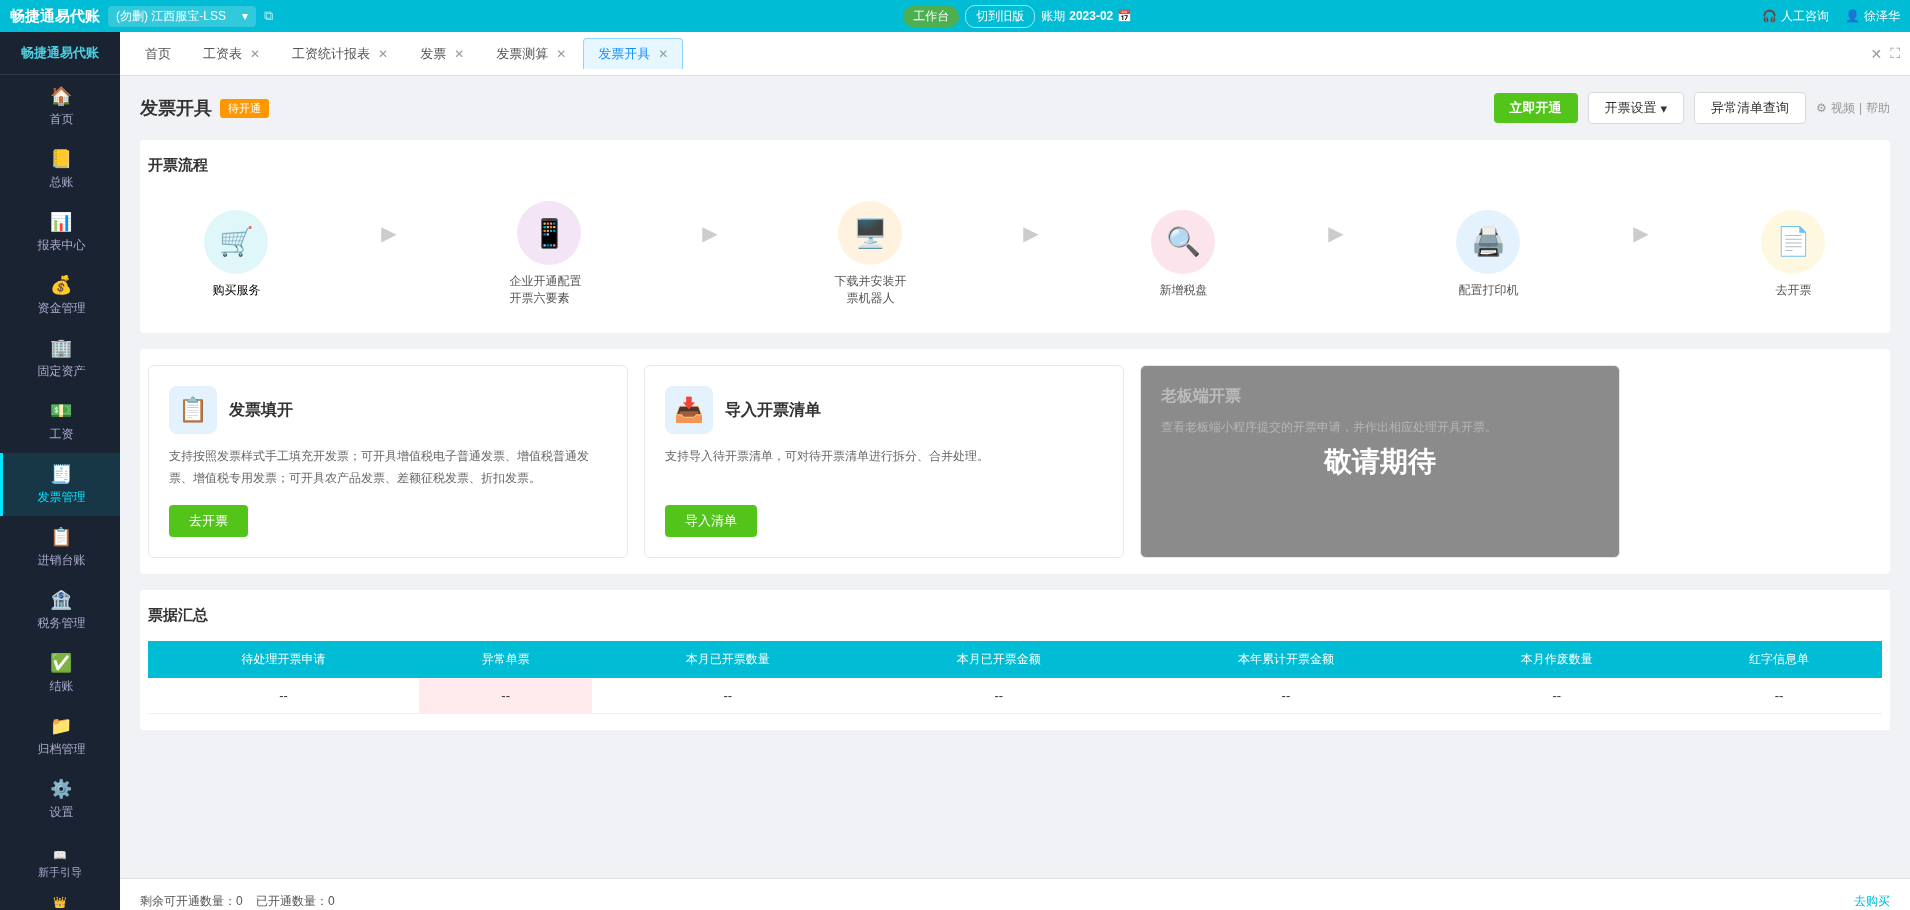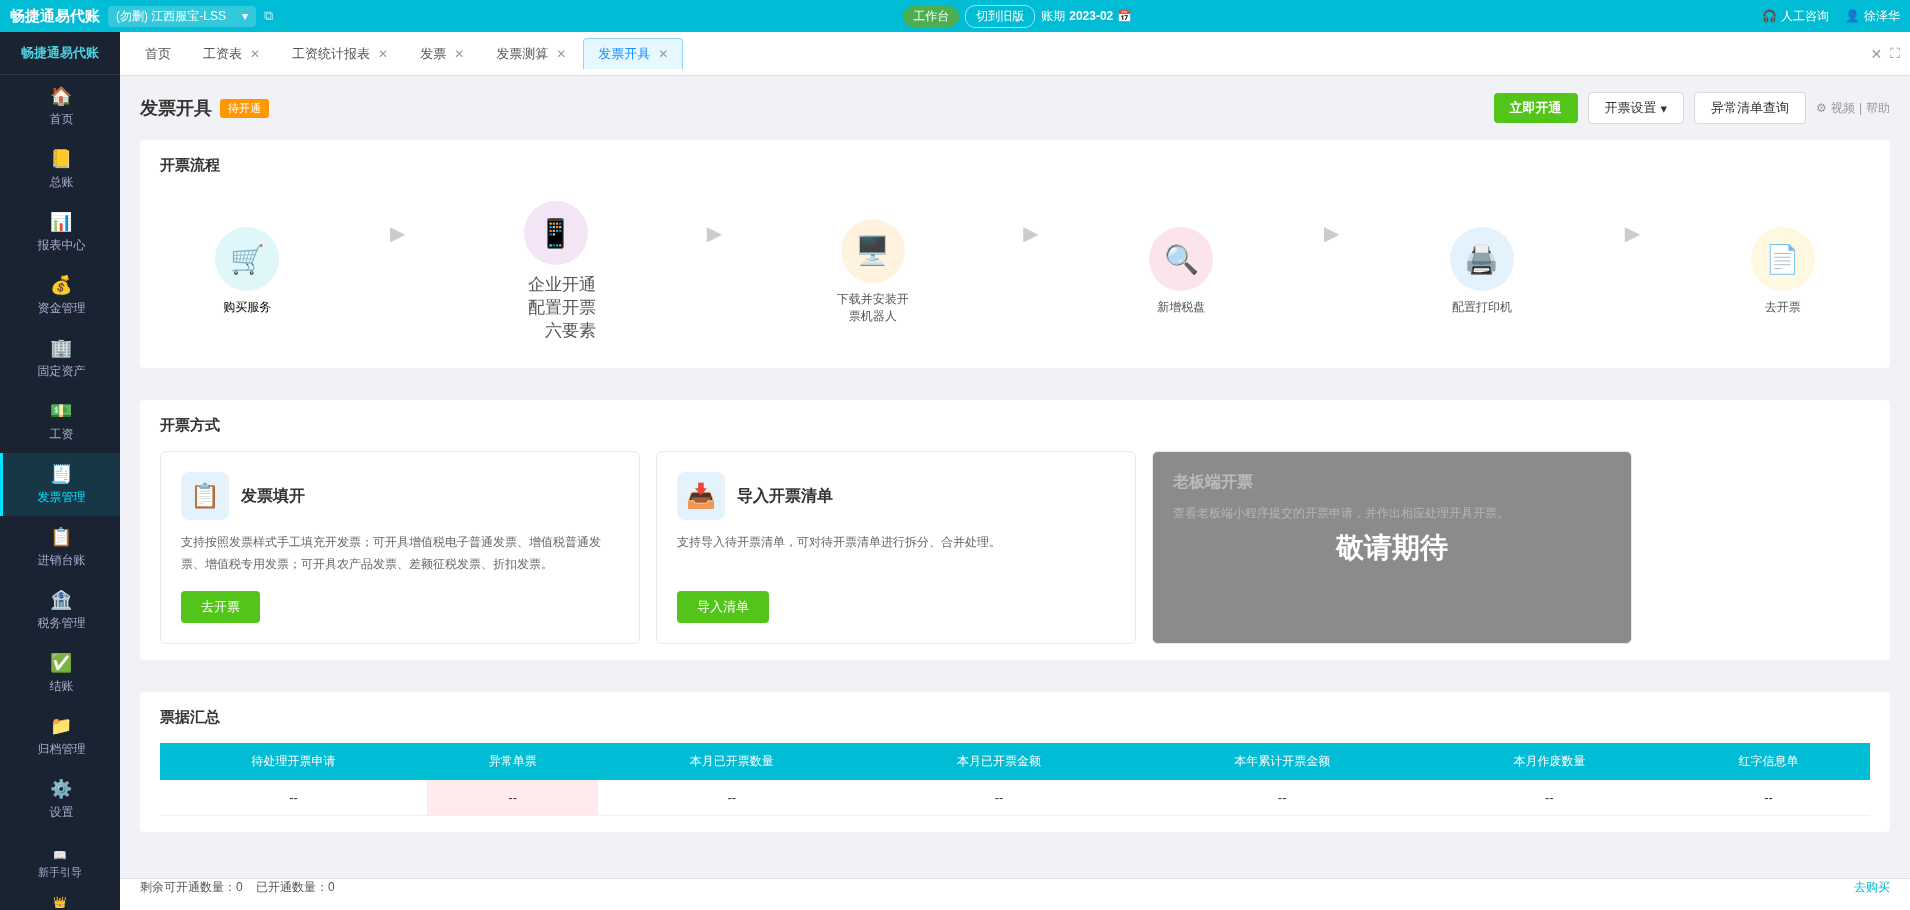--- a/index.html
+++ b/index.html
@@ -50,21 +50,21 @@
     .page-header { display: flex; align-items: center; justify-content: space-between; margin-bottom: 16px; }
     .page-title-area { display: flex; align-items: center; gap: 8px; }
     .page-title { font-size: 18px; font-weight: bold; color: #333; }
     .status-badge { background: #ff9800; color: white; font-size: 11px; padding: 2px 8px; border-radius: 3px; }
     .page-header-right { display: flex; align-items: center; gap: 10px; }
     .btn-primary { background: #52c41a; border: none; color: white; padding: 6px 16px; border-radius: 4px; cursor: pointer; font-size: 13px; font-weight: bold; }
     .btn-outline { background: white; border: 1px solid #d9d9d9; color: #333; padding: 6px 16px; border-radius: 4px; cursor: pointer; font-size: 13px; display: flex; align-items: center; gap: 4px; }
     .view-info { font-size: 12px; color: #999; display: flex; align-items: center; gap: 4px; }
 
     
-    .section { background: white; border-radius: 4px; padding: 16px 20px; margin-bottom: 32px; }
+    .section { background: white; border-radius: 4px; padding: 16px 8px; margin-bottom: 16px; }
     .section-title { font-size: 15px; font-weight: bold; color: #333; margin-bottom: 16px; }
 
     
     .process-flow { display: flex; align-items: center; justify-content: space-around; padding: 10px 0; }
 
     
     .method-cards { display: flex; gap: 16px; }
     .method-card { flex: 1; border: 1px solid #e8e8e8; border-radius: 6px; padding: 20px; display: flex; flex-direction: column; position: relative; max-width: 480px; }
     .method-card-header { display: flex; align-items: center; gap: 12px; margin-bottom: 12px; }
     .method-card-icon { width: 48px; height: 48px; border-radius: 8px; display: flex; align-items: center; justify-content: center; font-size: 24px; }
@@ -81,21 +81,21 @@
     .old-terminal-overlay { position: absolute; inset: 0; display: flex; align-items: center; justify-content: center; background: rgba(120,120,120,0.5); }
     .old-terminal-overlay-text { font-size: 28px; color: white; font-weight: bold; text-align: center; }
 
     
     .summary-table { width: 100%; border-collapse: collapse; }
     .summary-table th { background: #00bcd4; color: white; padding: 10px 8px; text-align: center; font-size: 12px; font-weight: normal; }
     .summary-table td { padding: 10px 8px; text-align: center; font-size: 13px; color: #333; border-bottom: 1px solid #f0f0f0; }
     .highlight-cell { background: #ffebee !important; }
 
     
-    .bottom-bar { height: 32px; background: white; border-top: 1px solid #e0e0e0; display: flex; align-items: flex-start; padding: 0 20px; gap: 20px; font-size: 12px; color: #555; flex-shrink: 0; justify-content: space-between; }
+    .bottom-bar { height: 32px; background: white; border-top: 1px solid #e0e0e0; display: flex; align-items: flex-end; padding: 0 20px; gap: 20px; font-size: 12px; color: #555; flex-shrink: 0; justify-content: space-between; }
     .bottom-bar-right { color: #00bcd4; cursor: pointer; }
   </style>
 </head>
 <body>
 
 <div class="top-bar">
   <div class="top-bar-left">
     <span style="color:white;font-size:15px;font-weight:bold;">畅捷通易代账</span>
     <div class="top-bar-company">
       <span>(勿删) 江西服宝-LSS</span>
@@ -251,21 +251,21 @@
       <div class="section">
         <div class="section-title">开票流程</div>
         <div class="process-flow" id="process-flow-container">
             <div style="display: flex; flex-direction: column; align-items: center; gap: 8px; cursor: pointer;">
               <div style="width: 64px; height: 64px; border-radius: 50%; display: flex; align-items: center; justify-content: center; font-size: 28px; background: rgb(224, 247, 250);">🛒</div>
               <span style="font-size: 12px; color: #000000; text-align: center; max-width: 80px;">购买服务</span>
             </div>
             <span style="color: rgb(204, 204, 204); font-size: 20px; align-self: flex-start; margin-top: 20px;">▶</span>
             <div style="display: flex; flex-direction: column; align-items: center; gap: 8px; cursor: pointer;">
               <div style="width: 64px; height: 64px; border-radius: 50%; display: flex; align-items: center; justify-content: center; font-size: 28px; background: rgb(243, 229, 245);">📱</div>
-              <span style="font-size: 17px; color: rgb(85, 85, 85); text-align: right; max-width: 80px;">企业开通配置开票六要素</span>
+              <span style="font-size: 12px; color: rgb(85, 85, 85); text-align: left; max-width: 80px;">企业开通配置开票六要素</span>
             </div>
             <span style="color: rgb(204, 204, 204); font-size: 20px; align-self: flex-start; margin-top: 20px;">▶</span>
             <div style="display: flex; flex-direction: column; align-items: center; gap: 8px; cursor: pointer;">
               <div style="width: 64px; height: 64px; border-radius: 50%; display: flex; align-items: center; justify-content: center; font-size: 28px; background: rgb(255, 243, 224);">🖥️</div>
               <span style="font-size: 12px; color: rgb(85, 85, 85); text-align: center; max-width: 80px;">下载并安装开票机器人</span>
             </div>
             <span style="color: rgb(204, 204, 204); font-size: 20px; align-self: flex-start; margin-top: 20px;">▶</span>
             <div style="display: flex; flex-direction: column; align-items: center; gap: 8px; cursor: pointer;">
               <div style="width: 64px; height: 64px; border-radius: 50%; display: flex; align-items: center; justify-content: center; font-size: 28px; background: rgb(252, 228, 236);">🔍</div>
               <span style="font-size: 12px; color: rgb(85, 85, 85); text-align: center; max-width: 80px;">新增税盘</span>
@@ -277,21 +277,20 @@
             </div>
             <span style="color: rgb(204, 204, 204); font-size: 20px; align-self: flex-start; margin-top: 20px;">▶</span>
             <div style="display: flex; flex-direction: column; align-items: center; gap: 8px; cursor: pointer;">
               <div style="width: 64px; height: 64px; border-radius: 50%; display: flex; align-items: center; justify-content: center; font-size: 28px; background: rgb(255, 248, 225);">📄</div>
               <span style="font-size: 12px; color: rgb(85, 85, 85); text-align: center; max-width: 80px;">去开票</span>
             </div>
           </div>
       </div>
 
       <div class="section">
-        <div class="section-title">开票方式</div>
         <div class="method-cards">
           <div class="method-card">
             <div class="method-card-header">
               <div class="method-card-icon blue-icon">📋</div>
               <span class="method-card-title">发票填开</span>
             </div>
             <div class="method-card-desc">支持按照发票样式手工填充开发票；可开具增值税电子普通发票、增值税普通发票、增值税专用发票；可开具农产品发票、差额征税发票、折扣发票。</div>
             <div class="method-card-btn">
               <button class="btn-green">去开票</button>
             </div>

